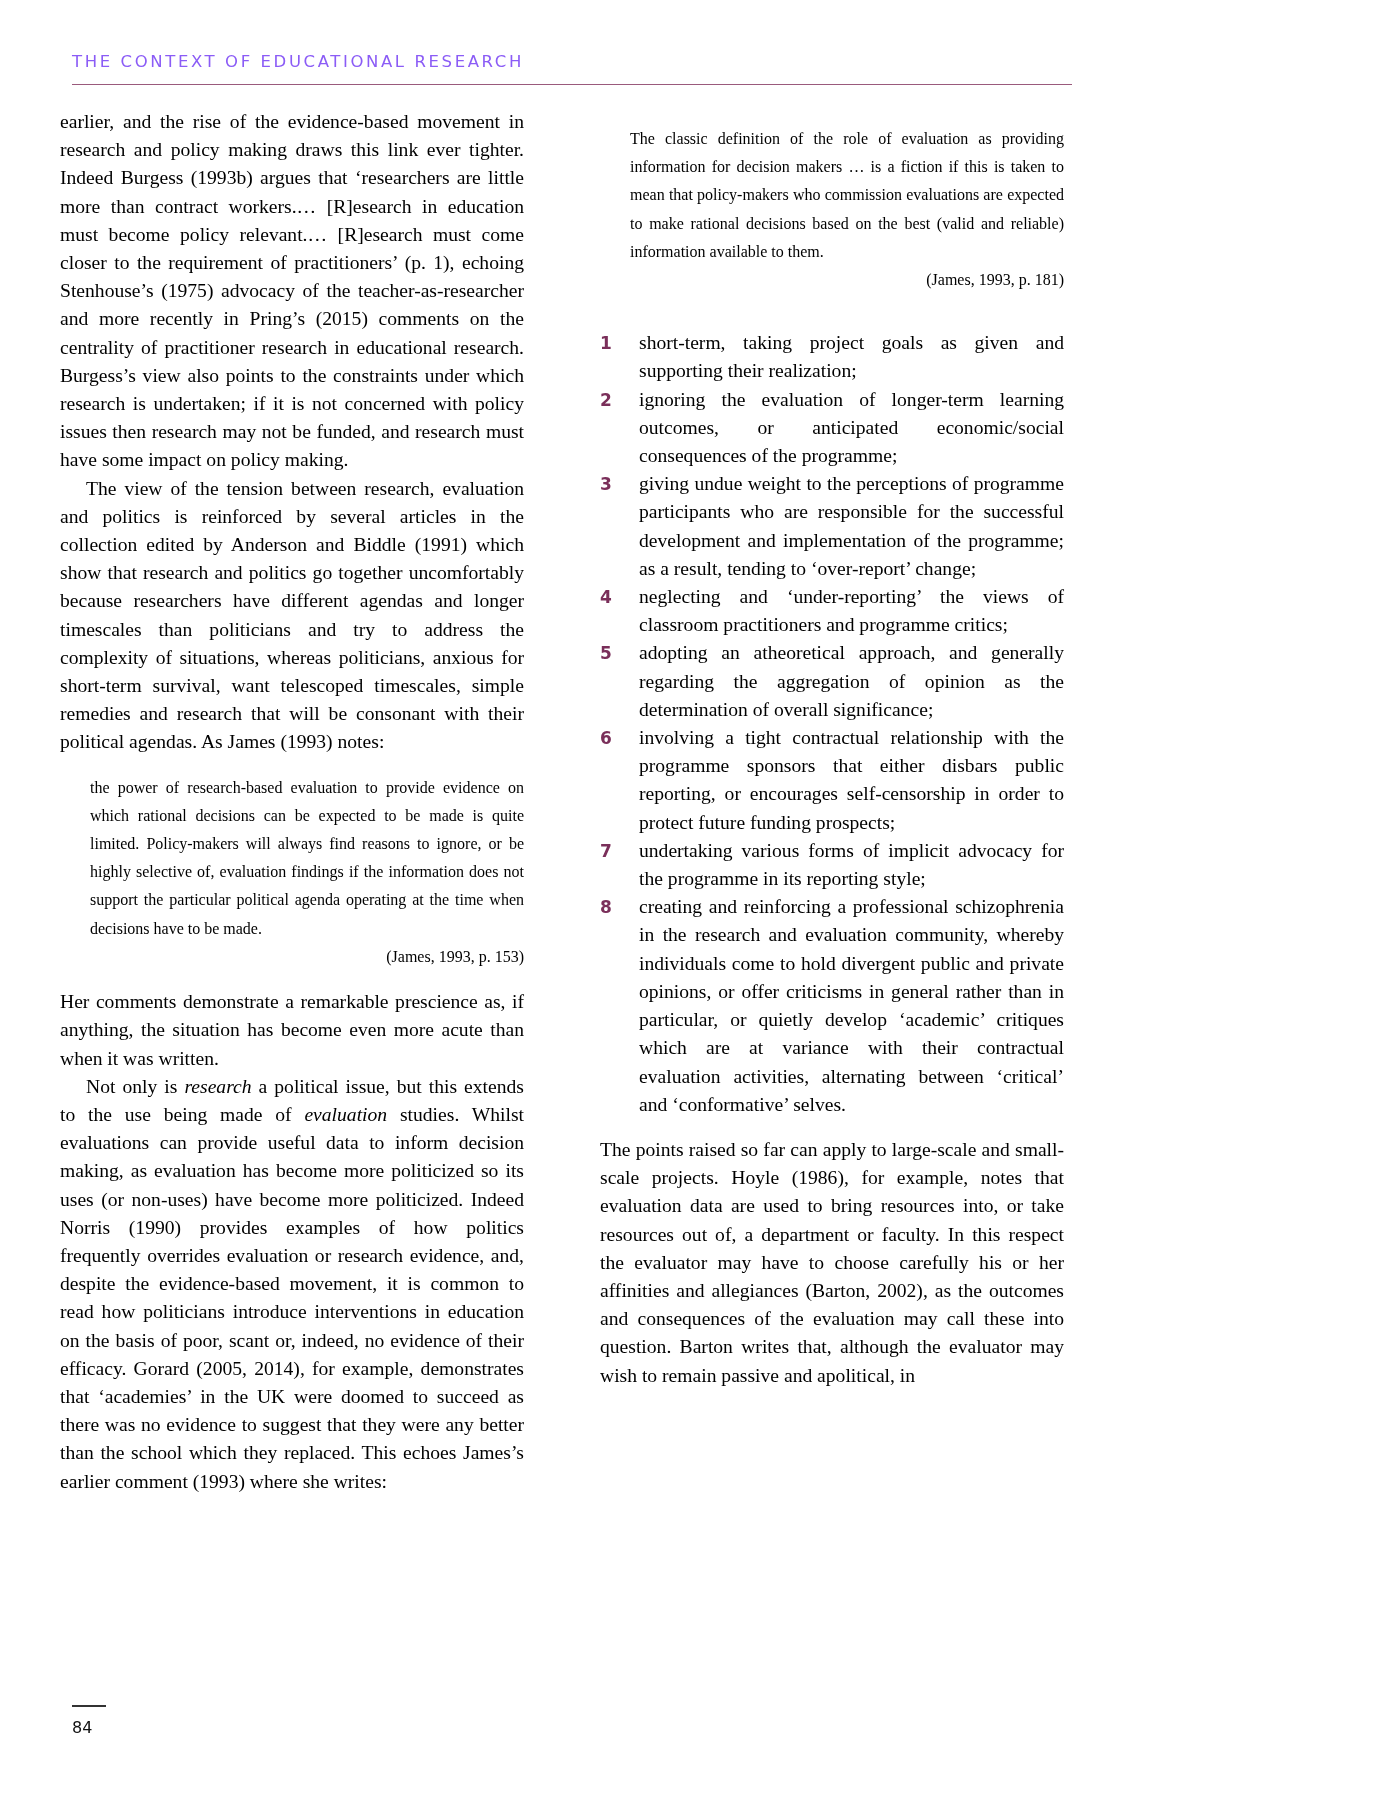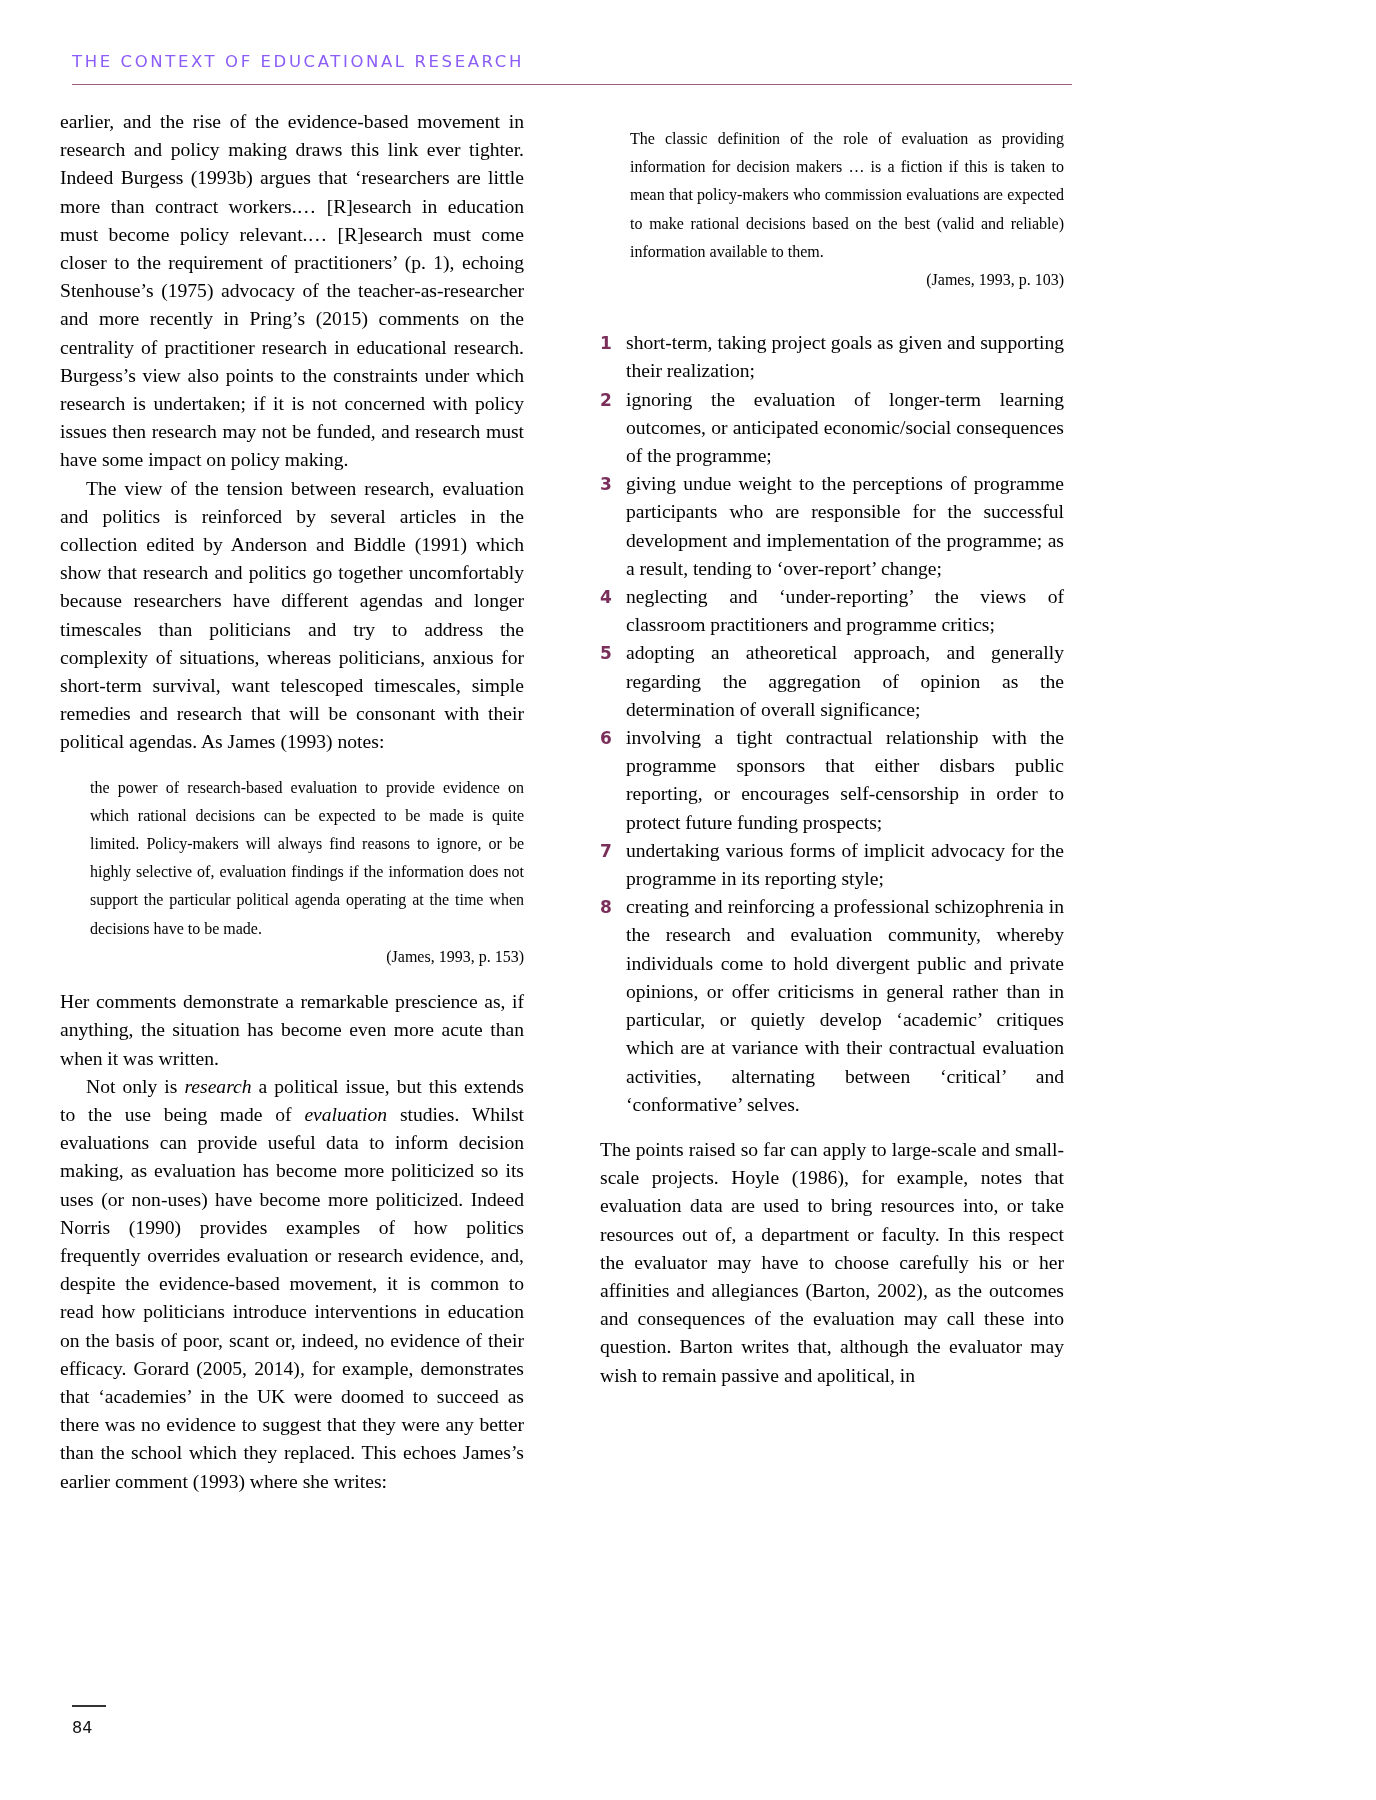--- a/index.html
+++ b/index.html
@@ -95,20 +95,21 @@
     flex: 0 0 26px;
     color: #7a2f5a;
     font-family: "DejaVu Sans", sans-serif;
     font-size: 17px;
     font-weight: bold;
     line-height: 28.2px;
   }
   .numlist .txt {
     flex: 1 1 auto;
     text-align: justify;
+    margin-left: 13px;
   }
   em { font-style: italic; }
   .folio-rule {
     position: absolute;
     left: 72px;
     top: 1705px;
     width: 34px;
     height: 1.5px;
     background: #333;
   }
@@ -141,21 +142,21 @@
       <div class="spacer-sm"></div>
       <p>Her comments demonstrate a remarkable prescience as, if anything, the situation has become even more acute than when it was written.</p>
       <p class="indent">
         <span>Not only is </span><em>research</em><span> a political issue, but this extends to the use being made of </span><em>evaluation</em><span> studies. Whilst evaluations can provide useful data to inform decision making, as evaluation has become more politicized so its uses (or non-uses) have become more politicized. Indeed Norris (1990) provides examples of how politics frequently overrides evaluation or research evidence, and, despite the evidence-based movement, it is common to read how politicians introduce interventions in education on the basis of poor, scant or, indeed, no evidence of their efficacy. Gorard (2005, 2014), for example, demonstrates that ‘academies’ in the UK were doomed to succeed as there was no evidence to suggest that they were any better than the school which they replaced. This echoes James’s earlier comment (1993) where she writes:</span>
       </p>
     </div>
 
     <div class="col">
       <div class="blockquote">
         <p>The classic definition of the role of evaluation as providing information for decision makers … is a fiction if this is taken to mean that policy-makers who commission evaluations are expected to make rational decisions based on the best (valid and reliable) information available to them.</p>
-        <p class="attrib">(James, 1993, p. 103)</p>
+        <p class="attrib">(James, 1993, p. 181)</p>
       </div>
       <div class="spacer-sm"></div>
       <ol class="numlist" id="char-list">
           <li>
             <span class="num">1</span>
             <span class="txt">short-term, taking project goals as given and supporting their realization;</span>
           </li>
           <li>
             <span class="num">2</span>
             <span class="txt">ignoring the evaluation of longer-term learning outcomes, or anticipated economic/social consequences of the programme;</span>

